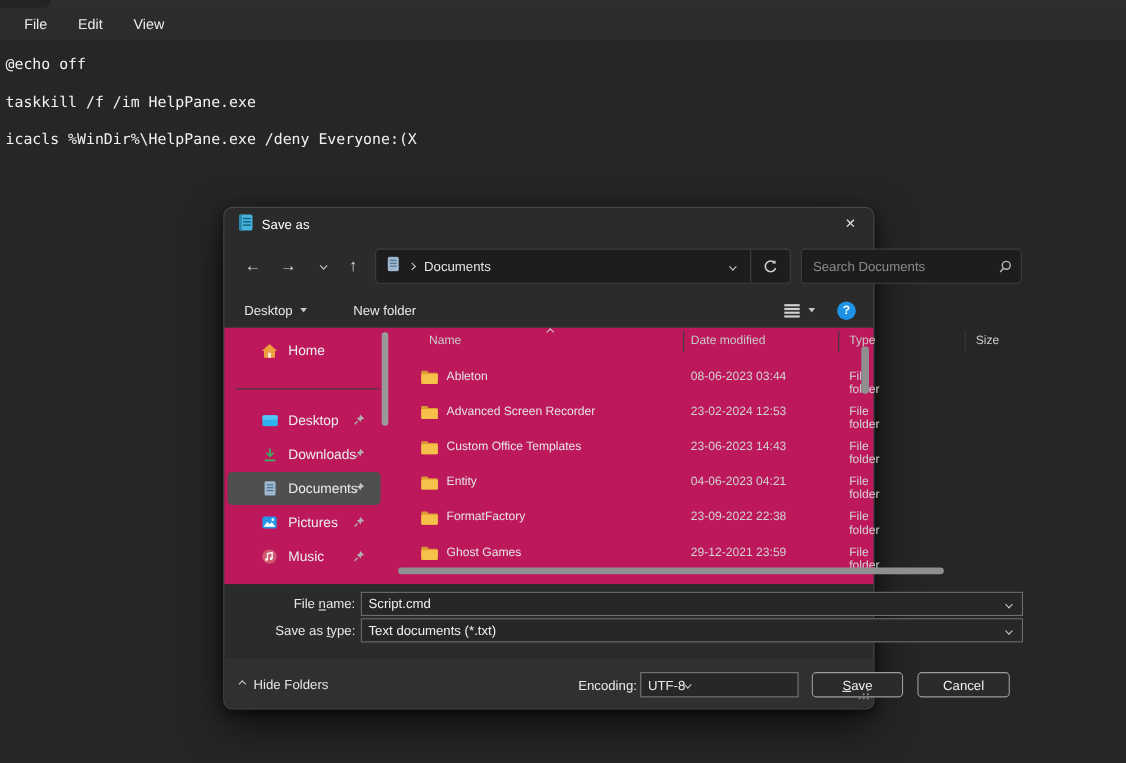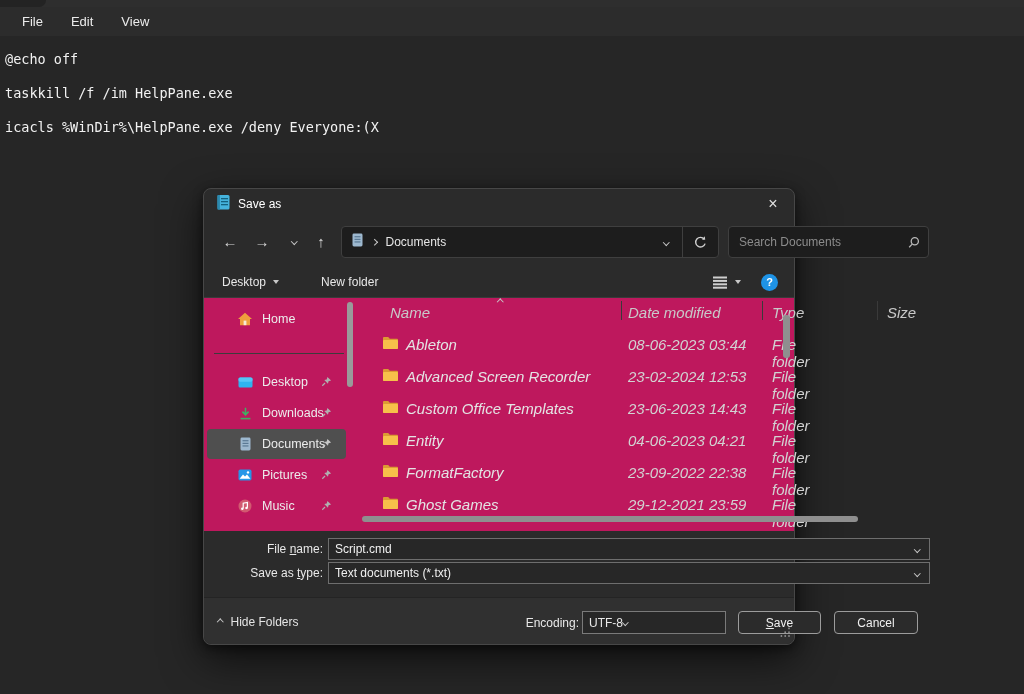--- a/index.html
+++ b/index.html
@@ -63,21 +63,21 @@
   .sidebar { width:156px; position:relative; flex:none; }
   .side-item { position:absolute; left:3px; width:139px; height:30px; display:flex; align-items:center;
                border-radius:4px; font-size:12.5px; color:#ececec; }
   .side-item .s-icon { position:absolute; left:30px; width:16px; display:flex; justify-content:center; }
   .side-item .s-label { position:absolute; left:55px; }
   .side-item .s-pin { position:absolute; right:14px; top:9px; }
   .side-item.selected { background:#4f4f4f; }
   .side-divider { position:absolute; left:10px; right:16px; top:55px; height:1px; background:#3c3c3c; }
   .side-scroll { position:absolute; left:143px; top:4px; width:6px; height:85px; background:#9a9a9a; border-radius:3px; }
 
-  .filelist { flex:1; position:relative; font-size:15px;font-style:italic; }
+  .filelist { flex:1; position:relative; font-size:11px; }
   .fl-header { position:absolute; top:0; left:0; right:0; height:25px; color:#c9c9c9; }
   .fl-header .hcell { position:absolute; top:6px; }
   .hsep { position:absolute; top:3px; width:1px; height:19px; background:#3a3a3a; }
   .sort-caret { position:absolute; left:138px; top:2px; }
   .frow { position:absolute; left:0; right:0; height:32px; color:#e4e4e4; }
   .frow .f-icon { position:absolute; left:22px; top:9px; }
   .frow .f-name { position:absolute; left:46px; top:9px; }
   .frow .f-date { position:absolute; left:268px; top:9px; color:#d2d2d2; }
   .frow .f-type { position:absolute; left:412px; top:9px; color:#d2d2d2; }
   .frow .f-size { position:absolute; left:527px; top:9px; color:#d2d2d2; }

